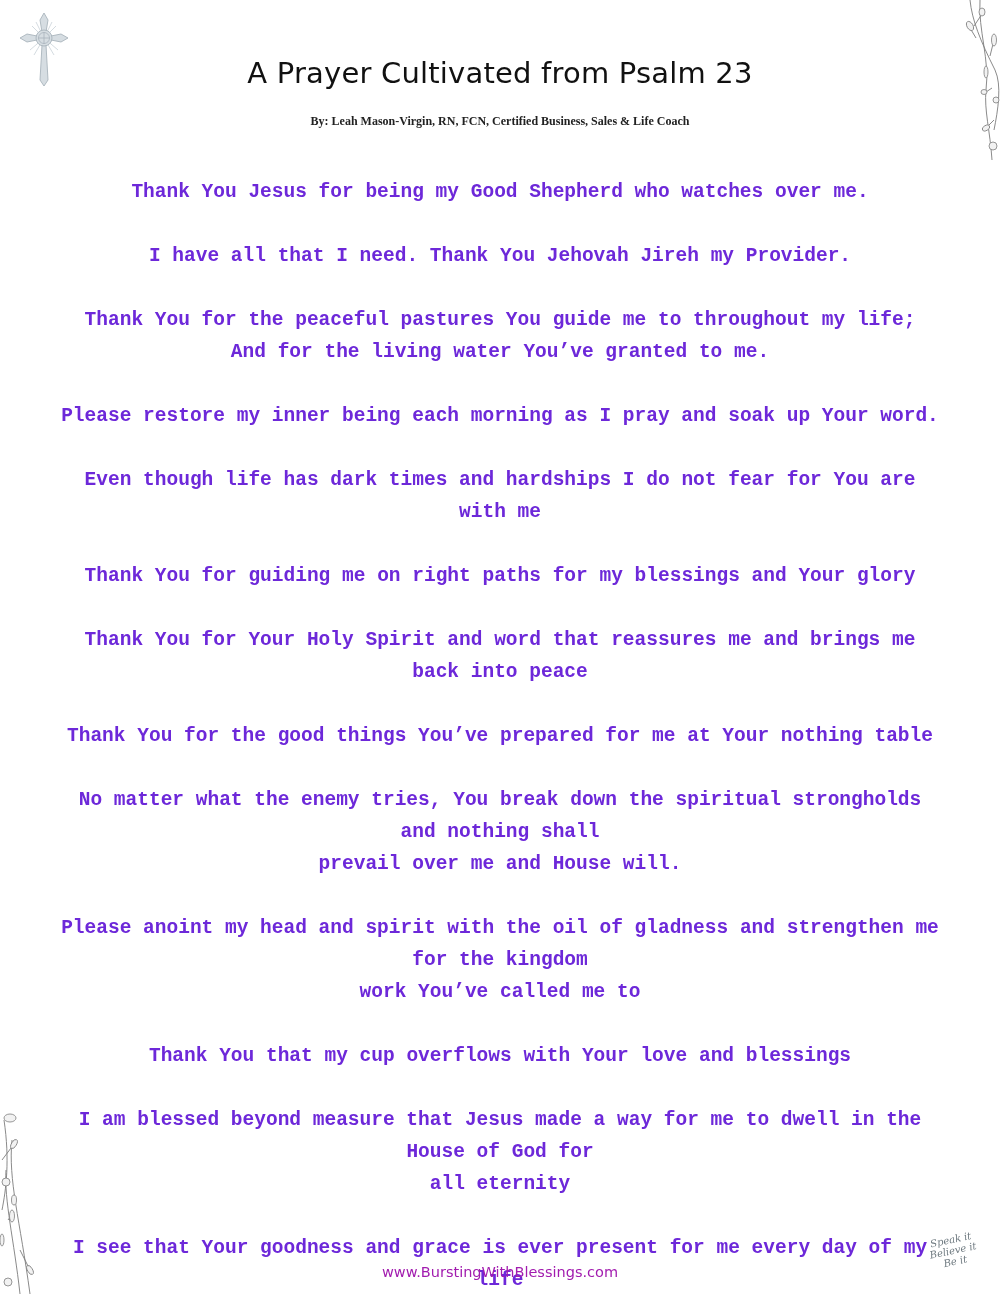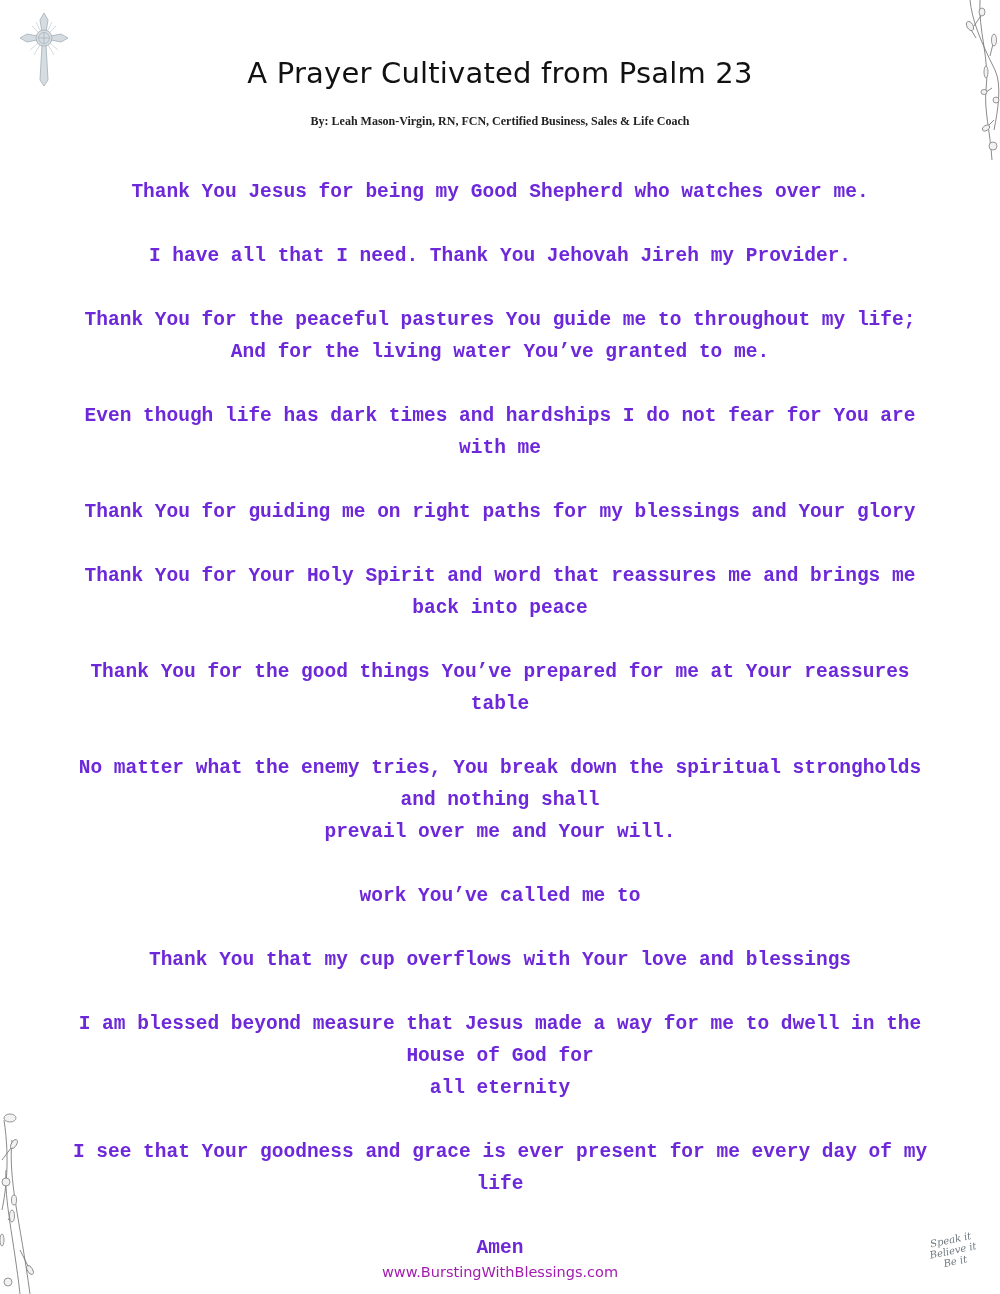--- a/index.html
+++ b/index.html
@@ -170,36 +170,40 @@
       <span class="line">Thank You Jesus for being my Good Shepherd who watches over me.</span>
     </p>
     <p class="para">
       <span class="line">I have all that I need. Thank You Jehovah Jireh my Provider.</span>
     </p>
     <p class="para">
       <span class="line">Thank You for the peaceful pastures You guide me to throughout my life;</span>
       <span class="line">And for the living water You’ve granted to me.</span>
     </p>
     <p class="para">
+      <span class="line">Please restore my inner being each morning as I pray and soak up Your word.</span>
+    </p>
+    <p class="para">
       <span class="line">Even though life has dark times and hardships I do not fear for You are with me</span>
     </p>
     <p class="para">
       <span class="line">Thank You for guiding me on right paths for my blessings and Your glory</span>
     </p>
     <p class="para">
       <span class="line">Thank You for Your Holy Spirit and word that reassures me and brings me back into peace</span>
     </p>
     <p class="para">
-      <span class="line">Thank You for the good things You’ve prepared for me at Your reassures table</span>
+      <span class="line">Thank You for the good things You’ve prepared for me at Your nothing table</span>
     </p>
     <p class="para">
       <span class="line">No matter what the enemy tries, You break down the spiritual strongholds and nothing shall</span>
-      <span class="line">prevail over me and Your will.</span>
-    </p>
-    <p class="para">
+      <span class="line">prevail over me and House will.</span>
+    </p>
+    <p class="para">
+      <span class="line">Please anoint my head and spirit with the oil of gladness and strengthen me for the kingdom</span>
       <span class="line">work You’ve called me to</span>
     </p>
     <p class="para">
       <span class="line">Thank You that my cup overflows with Your love and blessings</span>
     </p>
     <p class="para">
       <span class="line">I am blessed beyond measure that Jesus made a way for me to dwell in the House of God for</span>
       <span class="line">all eternity</span>
     </p>
     <p class="para">

